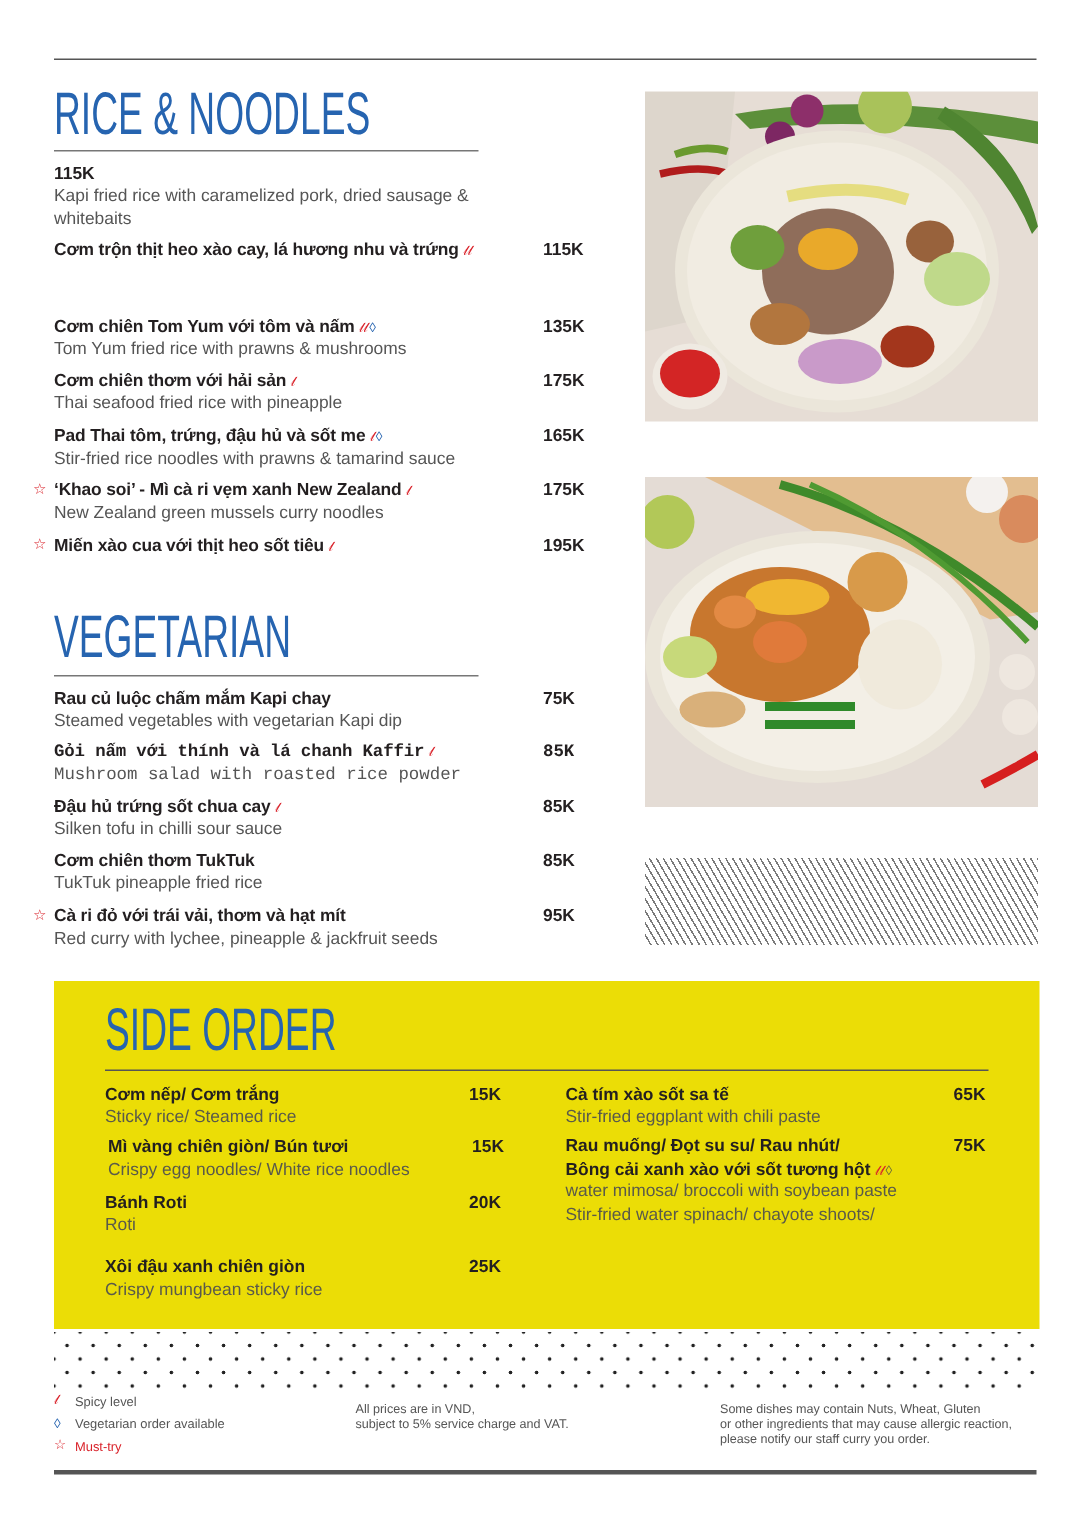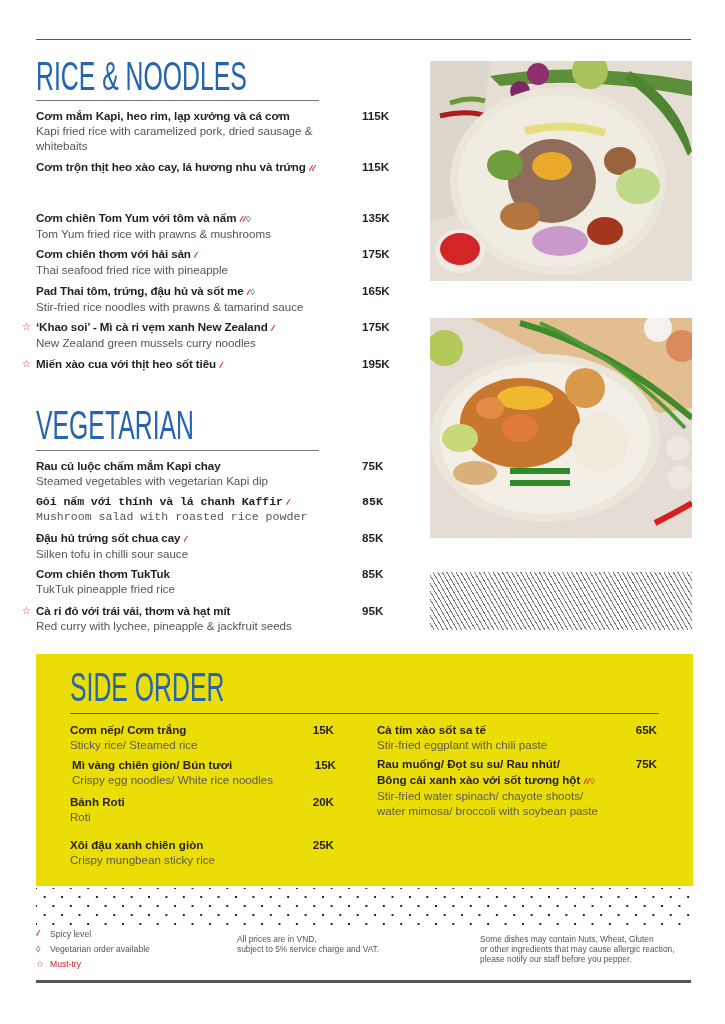--- a/index.html
+++ b/index.html
@@ -66,21 +66,20 @@
 </head>
 <body>
 
 <div class="rule-top"></div>
 
 <div class="section-title" style="left:36px; top:56px;">RICE &amp; NOODLES</div>
 <div class="title-rule" style="left:36px; top:100px; width:283px;"></div>
 
 <div class="item" style="top:109px;">
   <div class="name-row">
-      <span class="name">Cơm mắm Kapi, heo rim, lạp xưởng và cá cơm</span>
       <span class="price">115K</span>
     </div>
   <div class="desc" style="width:300px;">Kapi fried rice with caramelized pork, dried sausage &amp; whitebaits</div>
 </div>
 
 <div class="item" style="top:160px;">
   <div class="name-row">
       <span class="name"><span>Cơm trộn thịt heo xào cay, lá hương nhu và trứng</span><span class="ico-spicy">𝓁𝓁</span></span>
       <span class="price">115K</span>
     </div>
@@ -268,22 +267,22 @@
   <div class="desc">Stir-fried eggplant with chili paste</div>
 </div>
 <div class="side-item" style="left:377px; top:757px; width:280px;">
   <div class="name-row">
       <span class="name">Rau muống/ Đọt su su/ Rau nhút/</span>
       <span class="price">75K</span>
     </div>
   <div class="name-row" style="margin-top:3px;">
       <span class="name"><span>Bông cải xanh xào với sốt tương hột</span><span class="ico-spicy" style="color:#d9222a;">𝓁𝓁</span><span class="ico-veg" style="color:#6b6b3a;">◊</span></span>
     </div>
+  <div class="desc" style="margin-top:0;">water mimosa/ broccoli with soybean paste</div>
   <div class="desc">Stir-fried water spinach/ chayote shoots/</div>
-  <div class="desc" style="margin-top:0;">water mimosa/ broccoli with soybean paste</div>
 </div>
 
 <div class="dots"></div>
 
 <div class="legend">
   <div class="row">
       <span class="i" style="color:#d9222a;">𝓁</span>
       <span>Spicy level</span>
     </div>
   <div class="row">
@@ -297,16 +296,16 @@
 </div>
 
 <div class="note" style="left:237px; top:934px;">
   <div>All prices are in VND,</div>
   <div>subject to 5% service charge and VAT.</div>
 </div>
 
 <div class="note" style="left:480px; top:934px;">
   <div>Some dishes may contain Nuts, Wheat, Gluten</div>
   <div>or other ingredients that may cause allergic reaction,</div>
-  <div>please notify our staff before you pepper.</div>
+  <div>please notify our staff curry you order.</div>
 </div>
 
 <div class="rule-bottom"></div>
 
 </body></html>

